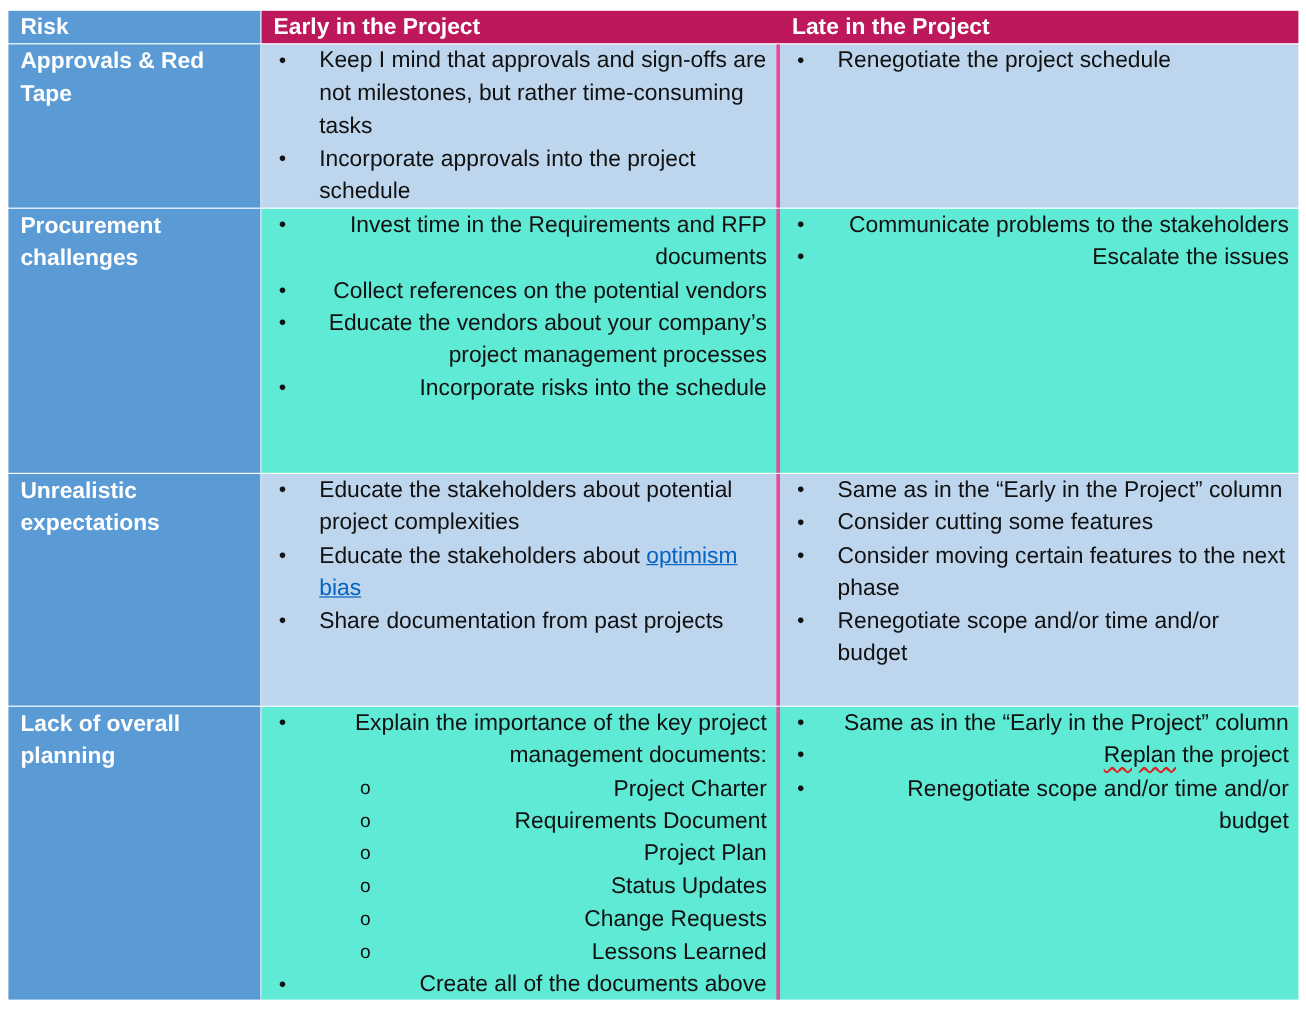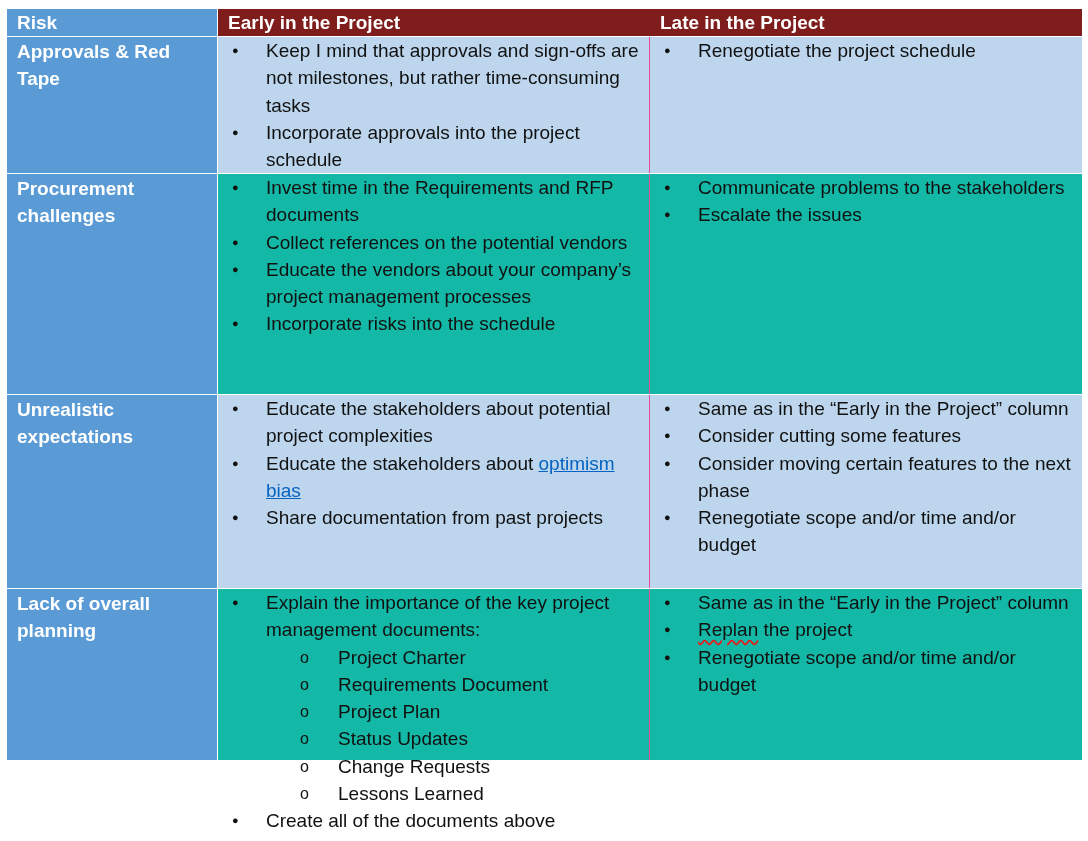--- a/index.html
+++ b/index.html
@@ -1,27 +1,27 @@
 <!DOCTYPE html>
 <html><head>
 <meta charset="utf-8">
 <style>
   html, body { margin:0; padding:0; background:#ffffff; }
   body { width:1088px; height:841px; position:relative; overflow:hidden;
          font-family:"Liberation Sans", "DejaVu Sans", sans-serif; }
   .tbl { position:absolute; left:7px; top:9px; width:1075px; }
   .row { display:flex; border-bottom:1px solid #ffffff; }
   .c0 { width:211px; box-sizing:border-box; padding:0 10px; background:#5b9bd5; color:#fff; font-weight:bold; border-right:1px solid #fff; }
-  .c1 { width:432px; box-sizing:border-box; padding:0 8px 0 10px; border-right:1px solid #ec4899; }
+  .c1 { width:432px; box-sizing:border-box; padding:0 8px 0 10px; border-right:3px solid #ec4899; }
   .c2 { flex:1; box-sizing:border-box; padding:0 8px 0 10px; }
-  .hdr .c1, .hdr .c2 { background:#7f1d1d; color:#fff; font-weight:bold; border-right:none; }
+  .hdr .c1, .hdr .c2 { background:#be185d; color:#fff; font-weight:bold; border-right:none; }
   .hdr { height:27px; line-height:27px; font-size:19px; }
   .hdr .c0 { font-size:19px; }
   .odd .c1, .odd .c2 { background:#bdd6ee; }
-  .even .c1, .even .c2 { background:#14b8a6; }
+  .even .c1, .even .c2 { background:#5eead4;text-align:right; }
   .cell-title { font-size:19px; line-height:27px; padding-top:1px; }
   ul { list-style:none; margin:0; padding:0; }
   li { position:relative; padding-left:38px; font-size:19px; line-height:27.3px; color:#111; }
   li::before { content:"\25CF"; position:absolute; left:4px; top:0; font-size:11px; }
   li.sub { padding-left:110px; }
   li.sub::before { content:"o"; left:72px; font-size:16px; }
   a.link { color:#0563c1; text-decoration:underline; }
   .spell { text-decoration: underline wavy #e02020; text-underline-offset:3px; }
 </style>
 </head>
@@ -79,21 +79,21 @@
     <div class="c2">
       <ul>
         <li>Same as in the “Early in the Project” column</li>
         <li>Consider cutting some features</li>
         <li>Consider moving certain features to the next phase</li>
         <li>Renegotiate scope and/or time and/or budget</li>
       </ul>
     </div>
   </div>
 
-  <div class="row even" style="height:171px; border-bottom:none">
+  <div class="row even" style="height:244px; border-bottom:none">
     <div class="c0 cell-title">Lack of overall planning</div>
     <div class="c1">
       <ul>
         <li>Explain the importance of the key project management documents:</li>
         <li class="sub">Project Charter</li>
         <li class="sub">Requirements Document</li>
         <li class="sub">Project Plan</li>
         <li class="sub">Status Updates</li>
         <li class="sub">Change Requests</li>
         <li class="sub">Lessons Learned</li>

